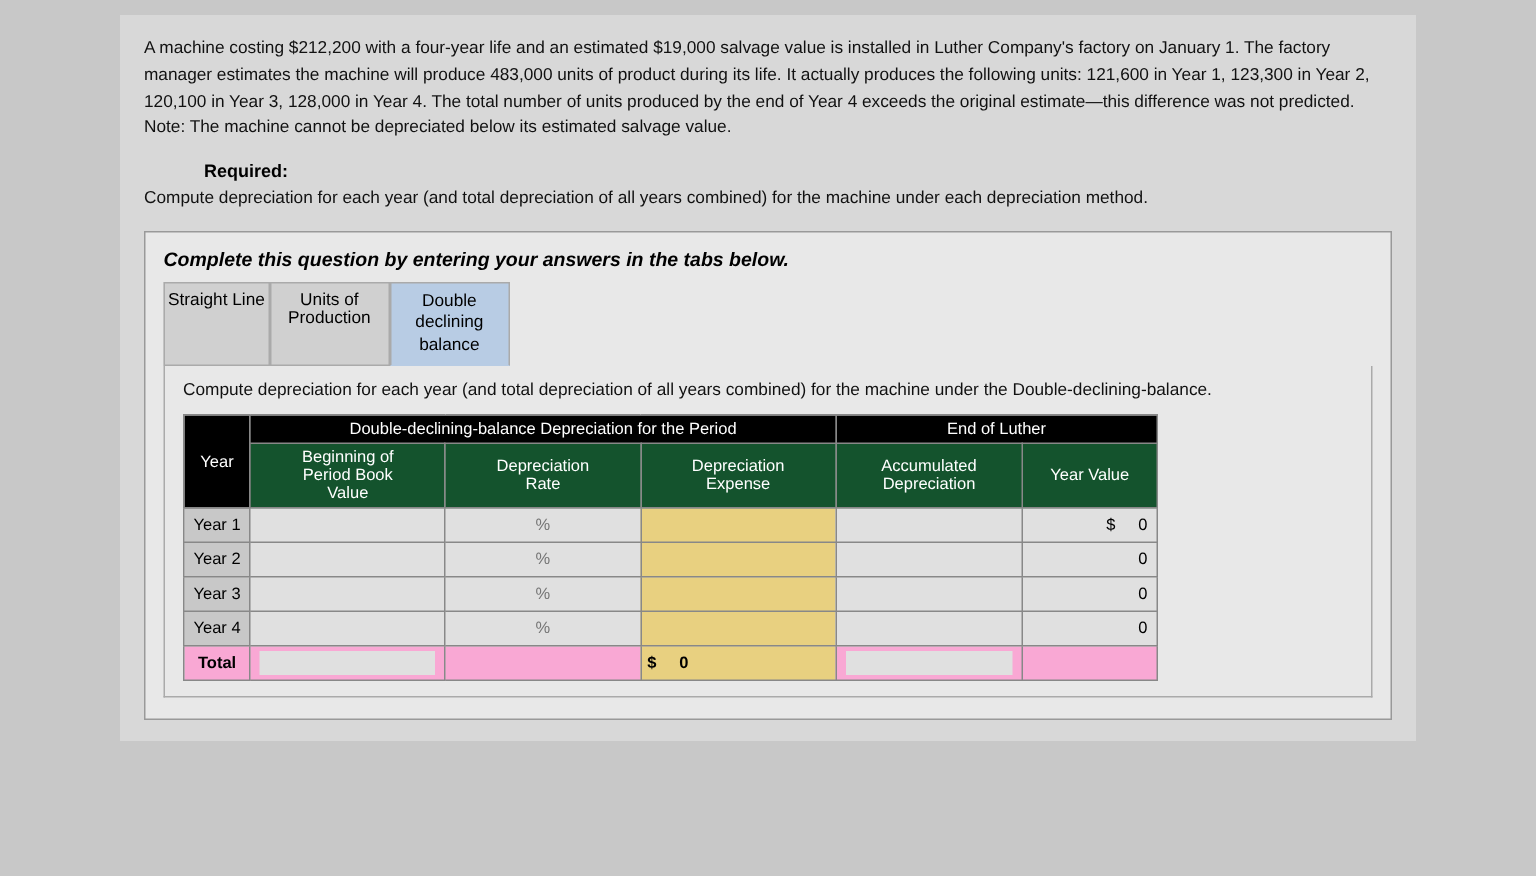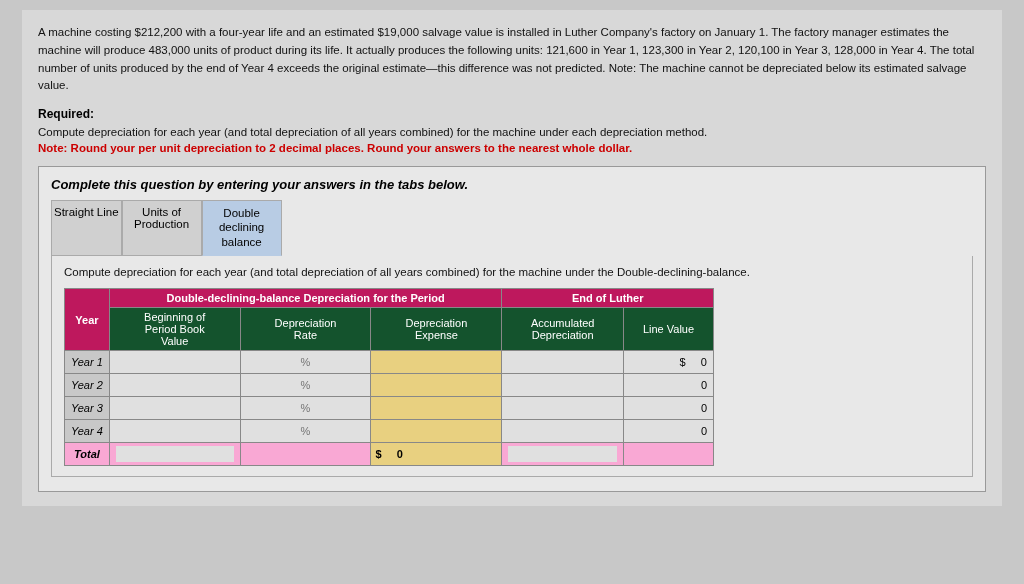--- a/index.html
+++ b/index.html
@@ -8,36 +8,37 @@
       font-size: 12px;
       background: #c8c8c8;
       display: flex;
       justify-content: center;
       align-items: flex-start;
       min-height: 584px;
       padding: 10px;
     }
     .page {
       background: #d8d8d8;
-      width: 980px;
+      width: 864px;
       padding: 14px 16px;
     }
     .intro-text {
       font-size: 11.5px;
       line-height: 1.55;
       color: #111;
       margin-bottom: 12px;
     }
     .required-section {
       margin-bottom: 12px;
     }
     .required-label {
       font-weight: bold;
       font-size: 12px;
       margin-bottom: 3px;
+      margin-left: 40px;
     }
     .required-desc {
       font-size: 11.5px;
       line-height: 1.5;
       color: #111;
     }
     .required-note {
       font-size: 11.5px;
       color: #c00;
       font-weight: bold;
@@ -95,36 +96,35 @@
       width: 100%;
       max-width: 650px;
     }
     table.dep-table th, table.dep-table td {
       border: 1px solid #888;
       padding: 3px 6px;
       text-align: center;
       white-space: nowrap;
     }
     .header-row-1 th {
-      background: #be185d;
+      background: #000000;
       color: #fff;
-      font-weight: bold;
+      font-weight: normal;
     }
     .header-row-2 th {
       background: #14532d;
       color: #fff;
       font-weight: normal;
       font-size: 11px;
     }
     .col-year {
       background: #c8c8c8;
       text-align: left;
       padding-left: 8px;
       font-weight: normal;
-      font-style: italic;
     }
     .col-bookval {
       background: #e0e0e0;
       width: 90px;
     }
     .input-cell {
       background: #e8d080;
       padding: 0;
     }
     .input-cell input {
@@ -160,21 +160,20 @@
 </head>
 <body>
 
 <div class="page">
 
   <p class="intro-text">A machine costing $212,200 with a four-year life and an estimated $19,000 salvage value is installed in Luther Company's factory on January 1. The factory manager estimates the machine will produce 483,000 units of product during its life. It actually produces the following units: 121,600 in Year 1, 123,300 in Year 2, 120,100 in Year 3, 128,000 in Year 4. The total number of units produced by the end of Year 4 exceeds the original estimate—this difference was not predicted. Note: The machine cannot be depreciated below its estimated salvage value.</p>
 
   <div class="required-section">
     <p class="required-label">Required:</p>
     <p class="required-desc">Compute depreciation for each year (and total depreciation of all years combined) for the machine under each depreciation method.</p>
-    <p class="required-note">Note: Round your per unit depreciation to 2 decimal places. Round your answers to the nearest whole dollar.</p>
   </div>
 
   <div class="question-box">
 
     <p class="question-header">Complete this question by entering your answers in the tabs below.</p>
 
     <div class="tabs-row">
       <div class="tab">
         <span>Straight Line</span>
       </div>
@@ -195,21 +194,21 @@
             <tr class="header-row-1">
               <th rowspan="2">Year</th>
               <th colspan="3">Double-declining-balance Depreciation for the Period</th>
               <th colspan="2">End of Luther</th>
             </tr>
             <tr class="header-row-2">
               <th>Beginning of<br>Period Book<br>Value</th>
               <th>Depreciation<br>Rate</th>
               <th>Depreciation<br>Expense</th>
               <th>Accumulated<br>Depreciation</th>
-              <th>Line Value</th>
+              <th>Year Value</th>
             </tr>
           </thead>
           <tbody>
             <tr>
               <td class="col-year">Year 1</td>
               <td class="input-cell-white"><input type="text" value="" style=""></td>
               <td class="input-cell-white"><input type="text" value="" placeholder="%" style=""></td>
               <td class="input-cell"><input type="text" value="" style=""></td>
               <td class="input-cell-white"><input type="text" value="" style=""></td>
               <td class="col-bookval" style="text-align:right; padding-right:6px;">$ &nbsp;&nbsp;&nbsp;&nbsp;0</td>

